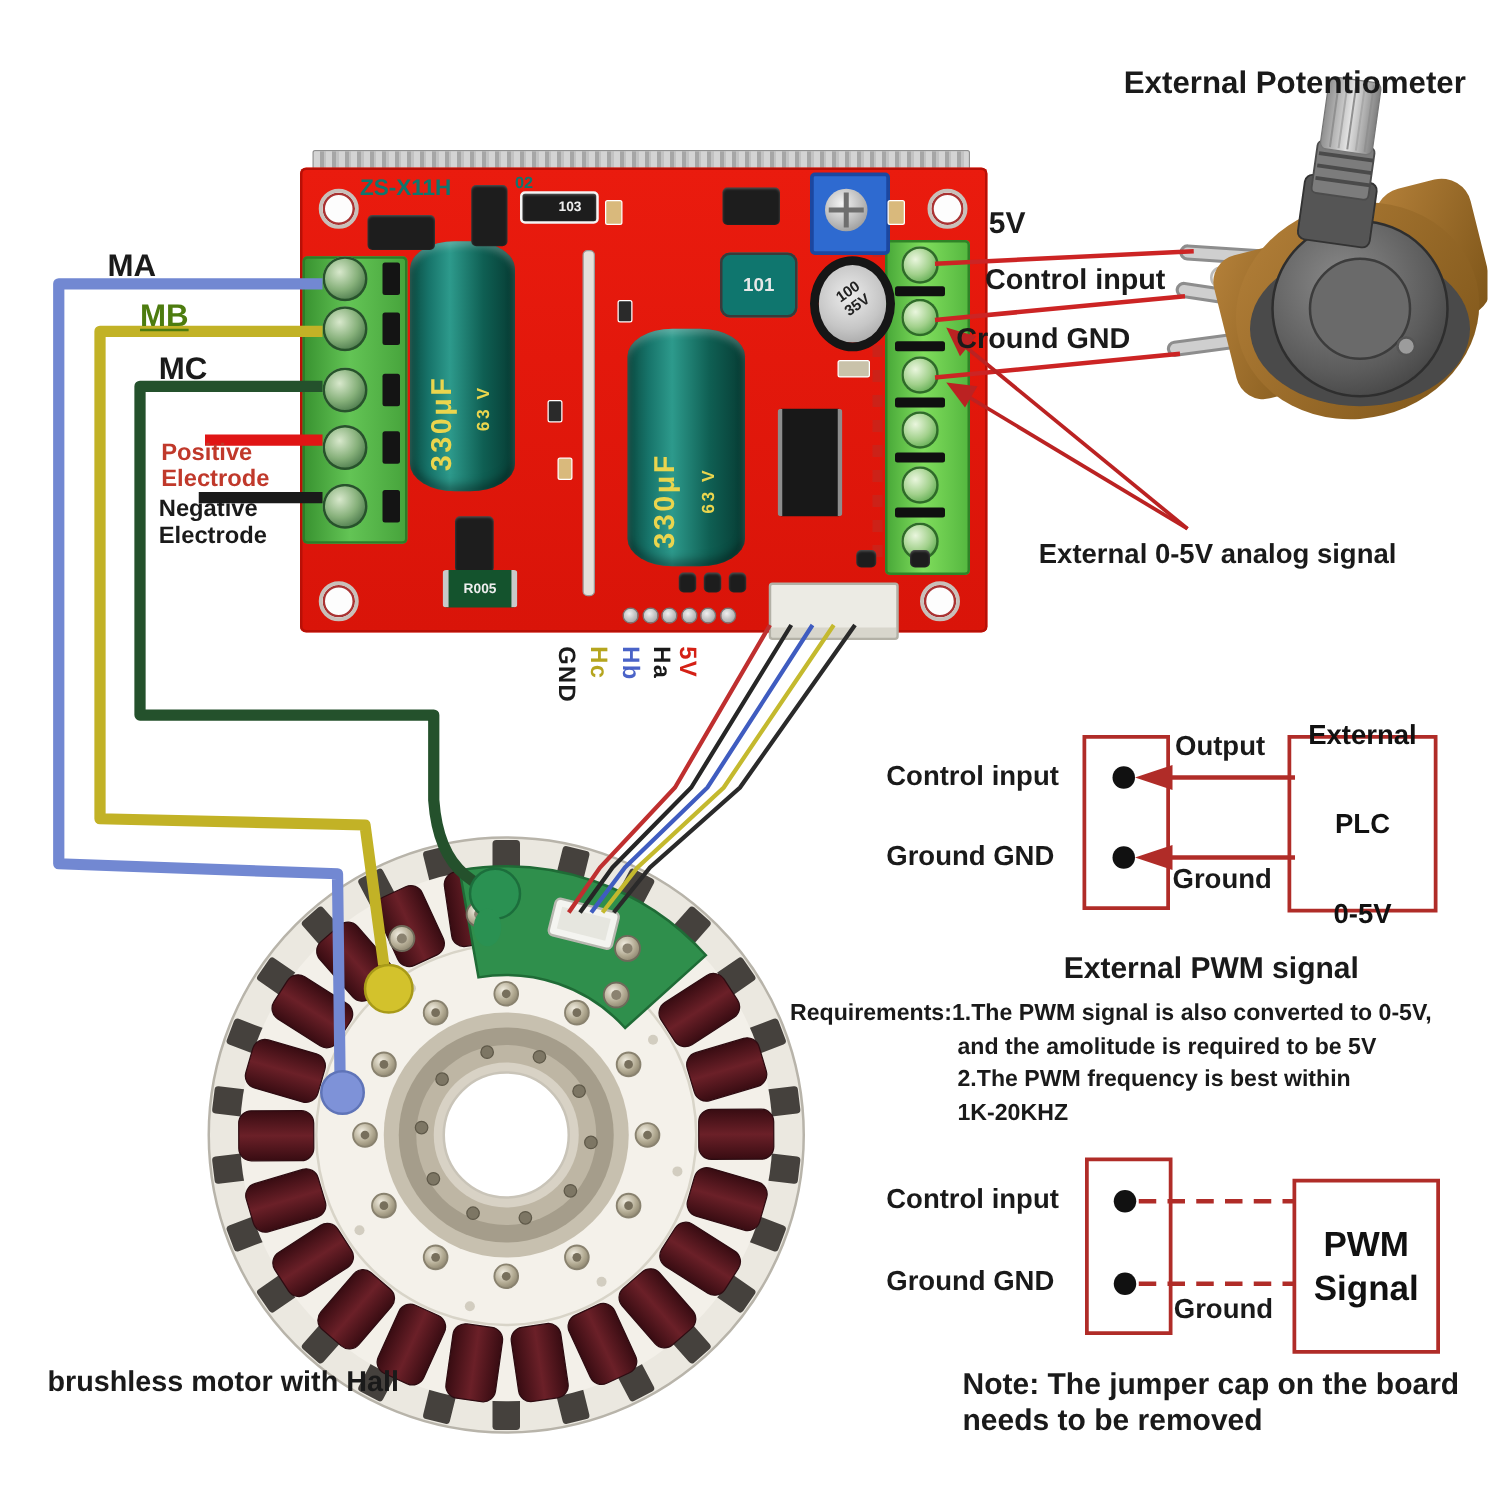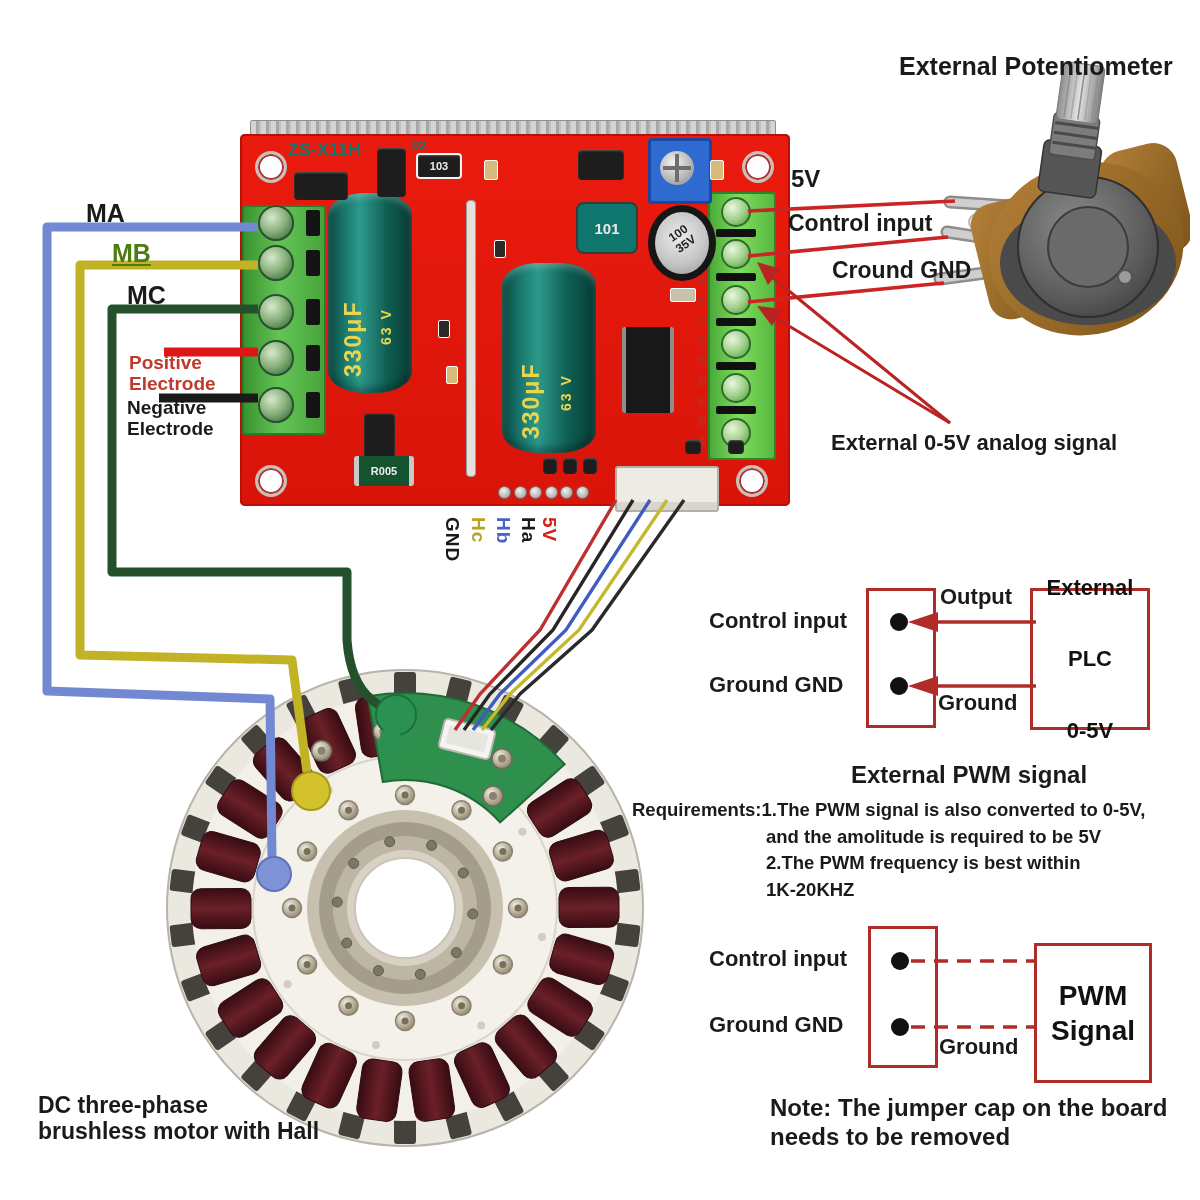--- a/index.html
+++ b/index.html
@@ -355,21 +355,21 @@
     </div>
 
     <div class="trimmer">
       <div class="tscrew"></div>
     </div>
 
     <div class="blackchip" style="left:54px;top:52px;width:54px;height:28px;"></div>
     <div class="blackchip" style="left:137px;top:28px;width:29px;height:49px;"></div>
     <div class="blackchip" style="left:124px;top:293px;width:31px;height:45px;"></div>
     <div class="blackchip" style="left:338px;top:30px;width:46px;height:30px;"></div>
-    <div class="blackchip whiteframe" style="left:176px;top:33px;width:42px;height:22px;color:#eee;font-size:11px;font-weight:bold;display:flex;align-items:center;justify-content:center;">103</div>
+    <div class="blackchip whiteframe" style="left:176px;top:33px;width:42px;height:22px;color:#eee;font-size:11px;font-weight:bold;display:flex;align-items:center;justify-content:center;padding-left:17px;">103</div>
     <div class="inductor">101</div>
     <div class="ecap">
       <div class="ecapt">100 35V</div>
     </div>
     <div class="dip"></div>
     <div class="r005">R005</div>
     <div class="jst"></div>
     <div class="wslot"></div>
 
     <div class="blackchip" style="left:303px;top:338px;width:14px;height:16px;"></div>
@@ -501,21 +501,21 @@
 
   <div class="vlab hl0" style="left:441px;top:517px;">GND</div>
   <div class="vlab hl1" style="left:467px;top:517px;">Hc</div>
   <div class="vlab hl2" style="left:492px;top:517px;">Hb</div>
   <div class="vlab hl3" style="left:517px;top:517px;">Ha</div>
   <div class="vlab hl4" style="left:538px;top:517px;">5V</div>
 
   <div class="lbl" style="left:899px;top:52px;font-size:25px;">External Potentiometer</div>
   <div class="lbl" style="left:791px;top:166px;font-size:24px;">5V</div>
   <div class="lbl" style="left:788px;top:211px;font-size:23px;">Control input</div>
-  <div class="lbl" style="left:832px;top:258px;font-size:23px;">Cround GND</div>
+  <div class="lbl" style="left:765px;top:258px;font-size:23px;">Cround GND</div>
   <div class="lbl" style="left:831px;top:431px;font-size:22px;">External 0-5V analog signal</div>
 
   <div class="lbl" style="left:709px;top:609px;font-size:22px;">Control input</div>
   <div class="lbl" style="left:709px;top:673px;font-size:22px;">Ground GND</div>
   <div class="dbox" style="left:866px;top:588px;width:64px;height:134px;"></div>
   <div class="lbl" style="left:940px;top:585px;font-size:22px;">Output</div>
   <div class="lbl" style="left:938px;top:691px;font-size:22px;">Ground</div>
   <div class="dbox filledtext" style="left:1030px;top:588px;width:114px;height:136px;font-size:22px;line-height:1.25;gap:44px;">
     <div>External</div>
     <div>PLC</div>
@@ -537,16 +537,15 @@
   <div class="dbox filledtext" style="left:1034px;top:926px;width:112px;height:134px;font-size:28px;line-height:1.25;margin-top:17px;">
     <div>PWM</div>
     <div>Signal</div>
   </div>
 
   <div class="lbl" style="left:770px;top:1093px;font-size:24px;line-height:29px;">
     <div>Note: The jumper cap on the board</div>
     <div>needs to be removed</div>
   </div>
   <div class="lbl" style="left:38px;top:1092px;font-size:23px;line-height:26px;">
-    <div>DC three-phase</div>
     <div>brushless motor with Hall</div>
   </div>
 </div>
 
 </body></html>

